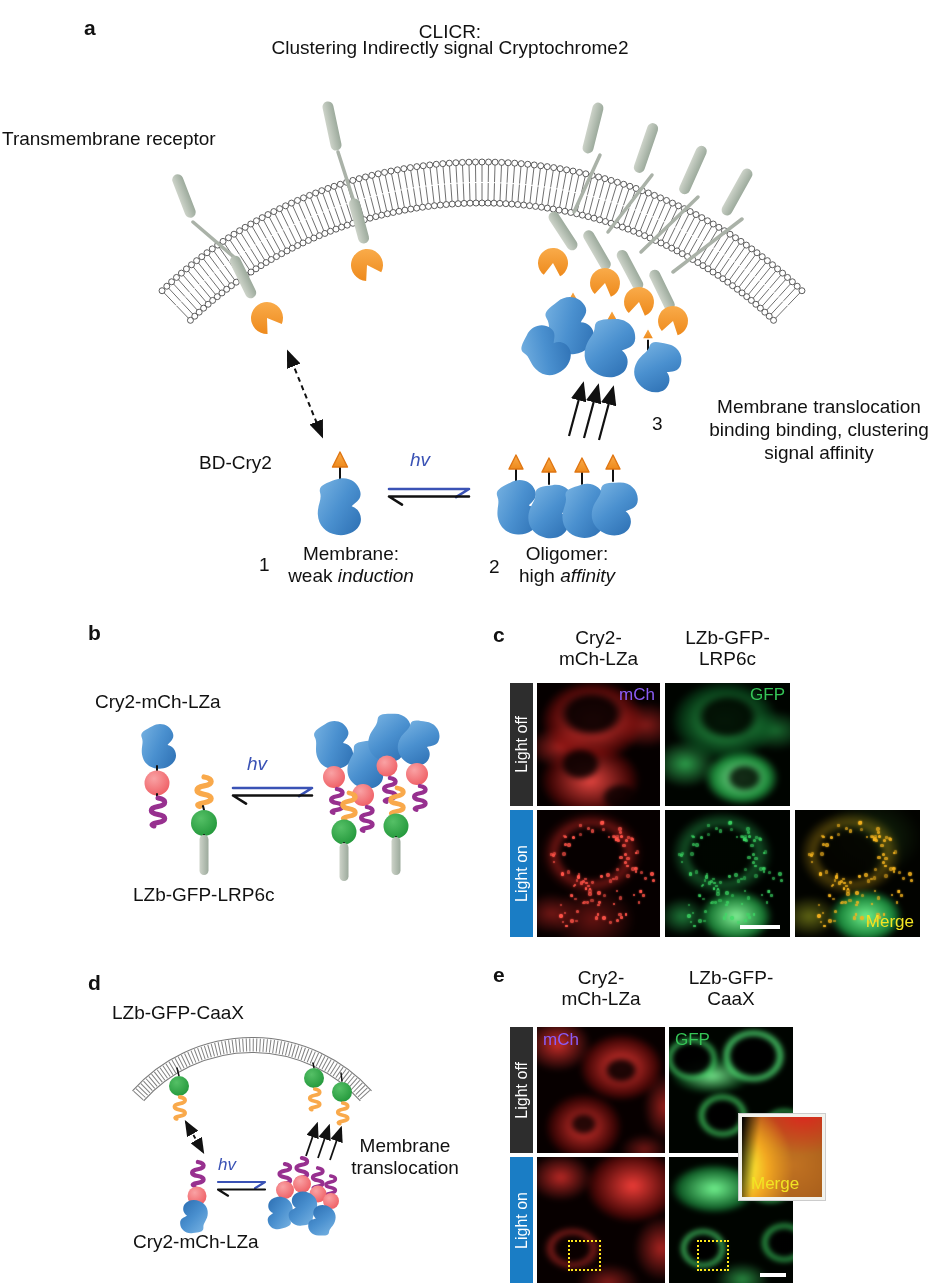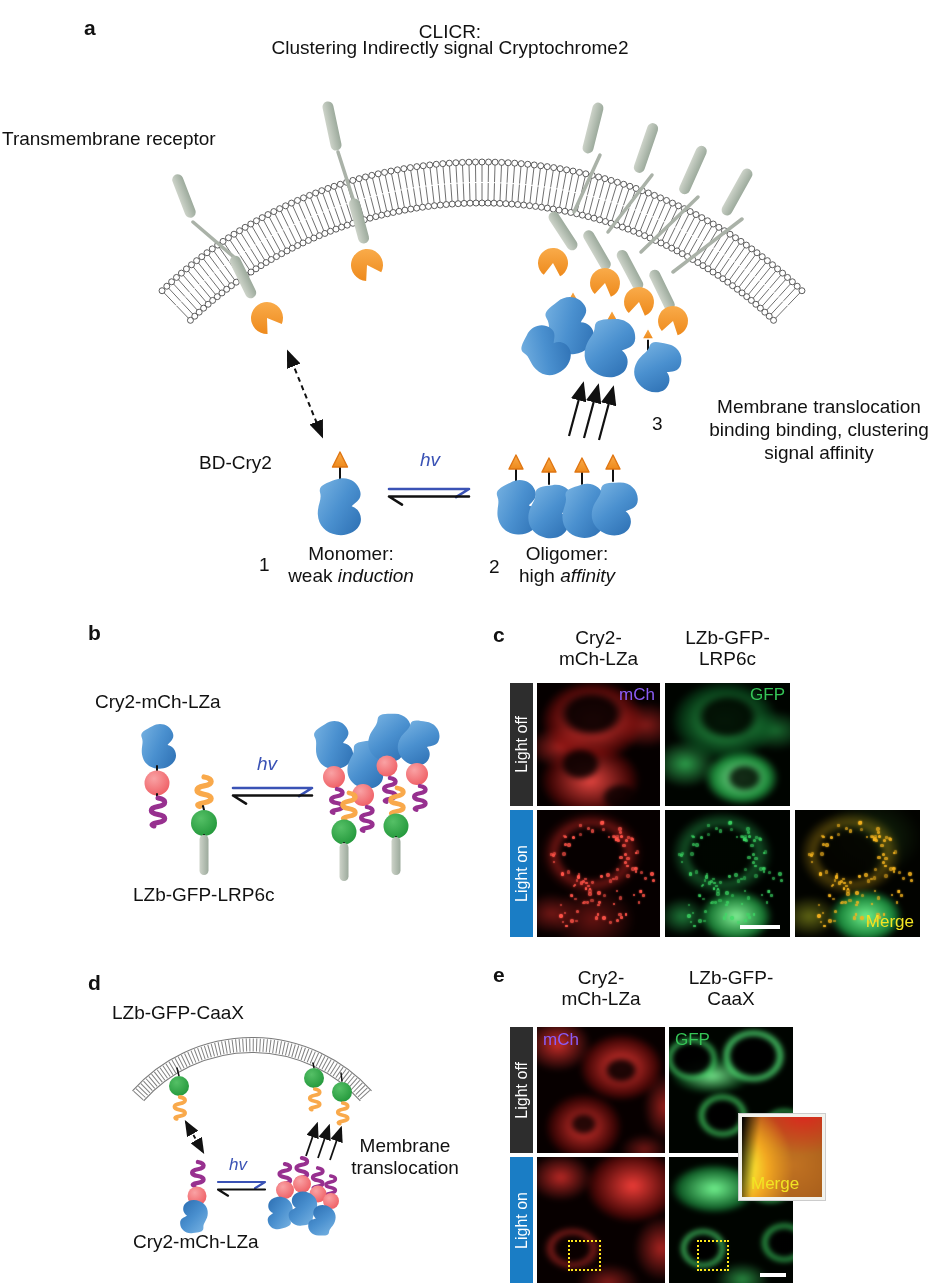--- a/index.html
+++ b/index.html
@@ -3,21 +3,21 @@
 <meta charset="utf-8">
 <style>
   html,body{margin:0;padding:0;background:#fff}
   #fig{position:relative;width:946px;height:1283px;background:#fff;overflow:hidden}
   .abs{position:absolute}
   .t{font-family:"Liberation Sans","DejaVu Sans",sans-serif;color:#111;line-height:1.15;white-space:nowrap}
   .ctr{text-align:center}
   .it{font-style:italic}
   .plab{font-size:21px;font-weight:bold}
   .lbl{font-size:19px}
-  .hv{font-size:19px;font-style:italic;color:#3a52b5;text-align:center;width:40px}
+  .hv{font-size:19px;font-style:italic;color:#3a52b5;width:40px}
   .colhdr{font-size:19px;text-align:center;line-height:21px}
   .strip{position:absolute;display:flex;align-items:center;justify-content:center}
   .strip span{writing-mode:vertical-rl;transform:rotate(180deg);color:#fff;
     font-family:"Liberation Sans",sans-serif;font-size:16px;white-space:nowrap}
   .strip-off{background:#2d2d2d}
   .strip-on{background:#1a7dc5}
   .m{position:absolute;background:#000;overflow:hidden}
   .m .tx{position:absolute;inset:-8px;filter:blur(2.5px)}
   .m .spk{position:absolute;inset:0}
   .tag{position:absolute;font-family:"Liberation Sans",sans-serif;font-size:17px;z-index:3}
@@ -641,21 +641,21 @@
         <use href="#blobP" fill="url(#gBlue)" transform="translate(516,508) rotate(-15) scale(1)"></use>
         <use href="#blobP" fill="url(#gBlue)" transform="translate(549,511) rotate(5) scale(1)"></use>
         <use href="#blobP" fill="url(#gBlue)" transform="translate(582,511) rotate(-5) scale(1)"></use>
         <use href="#blobP" fill="url(#gBlue)" transform="translate(613,508) rotate(10) scale(1)"></use>
       </g>
     </svg>
 
   <div class="abs t lbl" style="left:199px;top:452px">BD-Cry2</div>
   <div class="abs t hv" style="left:410px;top:449px">hv</div>
   <div class="abs t lbl" style="left:259px;top:554px">1</div>
-  <div class="abs t lbl ctr" style="left:281px;top:543px;width:140px">Monomer:</div>
+  <div class="abs t lbl ctr" style="left:281px;top:543px;width:140px">Membrane:</div>
   <div class="abs t lbl ctr" style="left:281px;top:565px;width:140px"><span>weak </span><span class="it">induction</span></div>
   <div class="abs t lbl" style="left:489px;top:556px">2</div>
   <div class="abs t lbl ctr" style="left:497px;top:543px;width:140px">Oligomer:</div>
   <div class="abs t lbl ctr" style="left:497px;top:565px;width:140px"><span>high </span><span class="it">affinity</span></div>
   <div class="abs t lbl" style="left:652px;top:413px">3</div>
   <div class="abs t lbl ctr" style="left:693px;top:396px;width:252px">Membrane translocation</div>
   <div class="abs t lbl ctr" style="left:693px;top:419px;width:252px">binding binding, clustering</div>
   <div class="abs t lbl ctr" style="left:693px;top:442px;width:252px">signal affinity</div>
 
   <div class="abs t plab" style="left:88px;top:621px">b</div>

